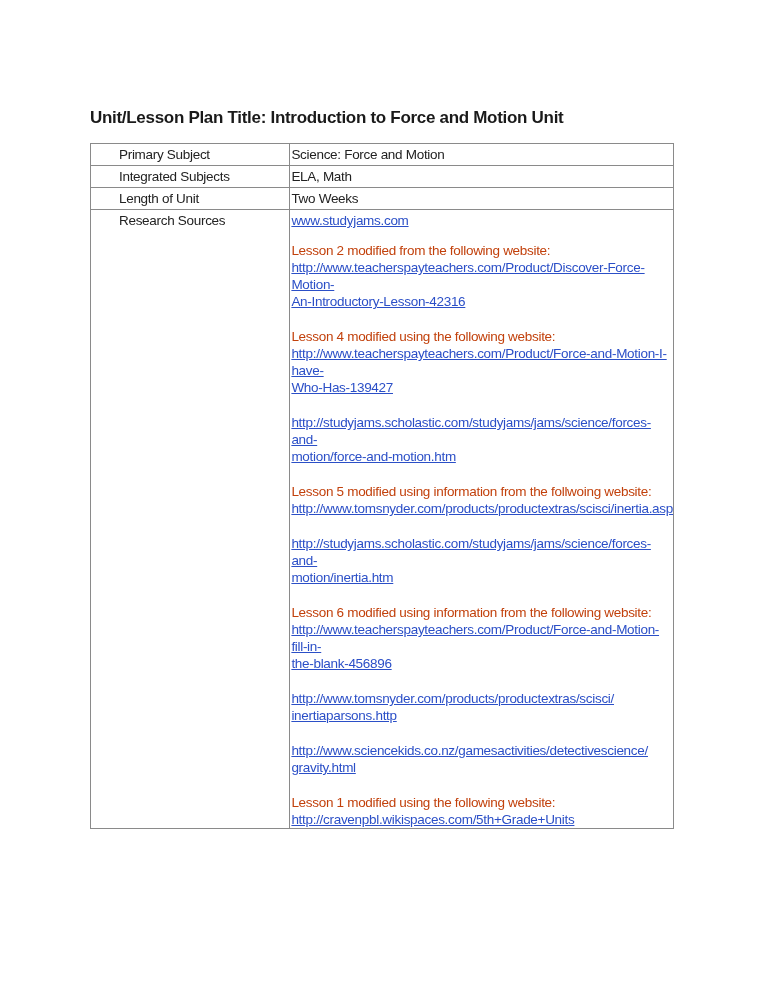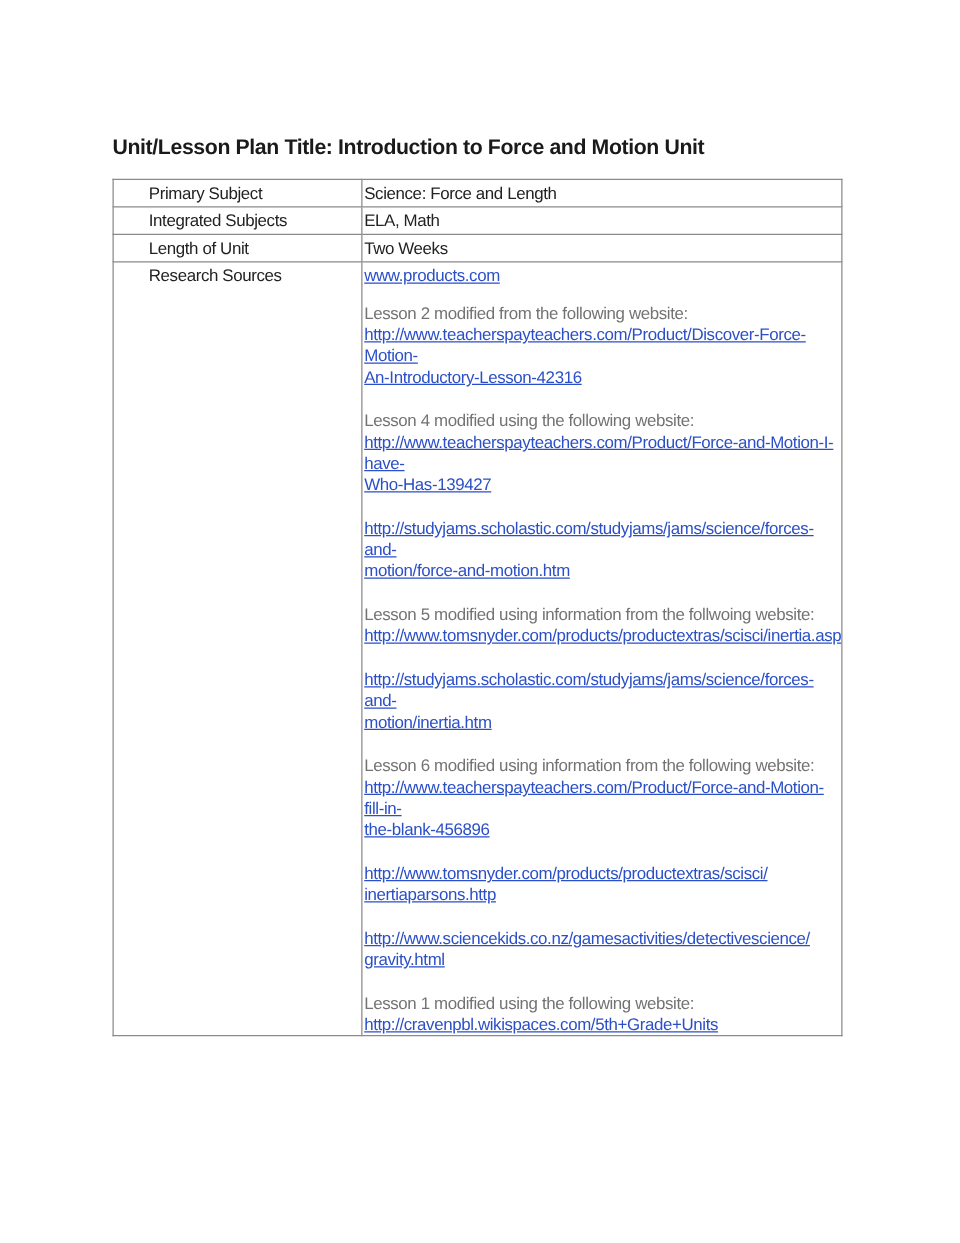--- a/index.html
+++ b/index.html
@@ -10,47 +10,47 @@
   table.plan { position: absolute; left: 90px; top: 143px; width: 584px;
                border-collapse: collapse; font-size: 13.5px; letter-spacing: -0.3px; }
   table.plan td { border: 1px solid #8a8a8a; padding: 0 0 0 1px; vertical-align: top;
                   line-height: 21px; }
   table.plan td.label { width: 186px; padding-left: 28px; }
   table.plan tr.short td { height: 21px; }
   .src-block { margin: 0; }
   .src-block + .src-block { margin-top: 18px; }
   .src-line { display: block; line-height: 17px; }
   .link { color: #2b4fc7; text-decoration: underline; }
-  .note { color: #737373; }
+  .note { color: #c2410c; }
   td.sources { padding-bottom: 30px; }
   td.sources .first { line-height: 21px; display: block; margin-bottom: 11px; }
 </style>
 </head>
 <body>
 
 <div class="title">Unit/Lesson Plan Title: Introduction to Force and Motion Unit</div>
 
 <table class="plan">
   <tbody>
       <tr class="short">
     <td class="label">Primary Subject</td>
-    <td>Science: Force and Length</td>
+    <td>Science: Force and Motion</td>
   </tr>
   <tr class="short">
     <td class="label">Integrated Subjects</td>
     <td>ELA, Math</td>
   </tr>
   <tr class="short">
     <td class="label">Length of Unit</td>
     <td>Two Weeks</td>
   </tr>
   <tr>
     <td class="label">Research Sources</td>
     <td class="sources">
-      <a class="link first">www.products.com</a>
+      <a class="link first">www.studyjams.com</a>
 
       <div class="src-block">
         <span class="src-line note">Lesson 2 modified from the following website:</span>
         <a class="src-line link">
           <span>http://www.teacherspayteachers.com/Product/Discover-Force-Motion-</span><br>
           <span>An-Introductory-Lesson-42316</span>
         </a>
       </div>
 
       <div class="src-block">

